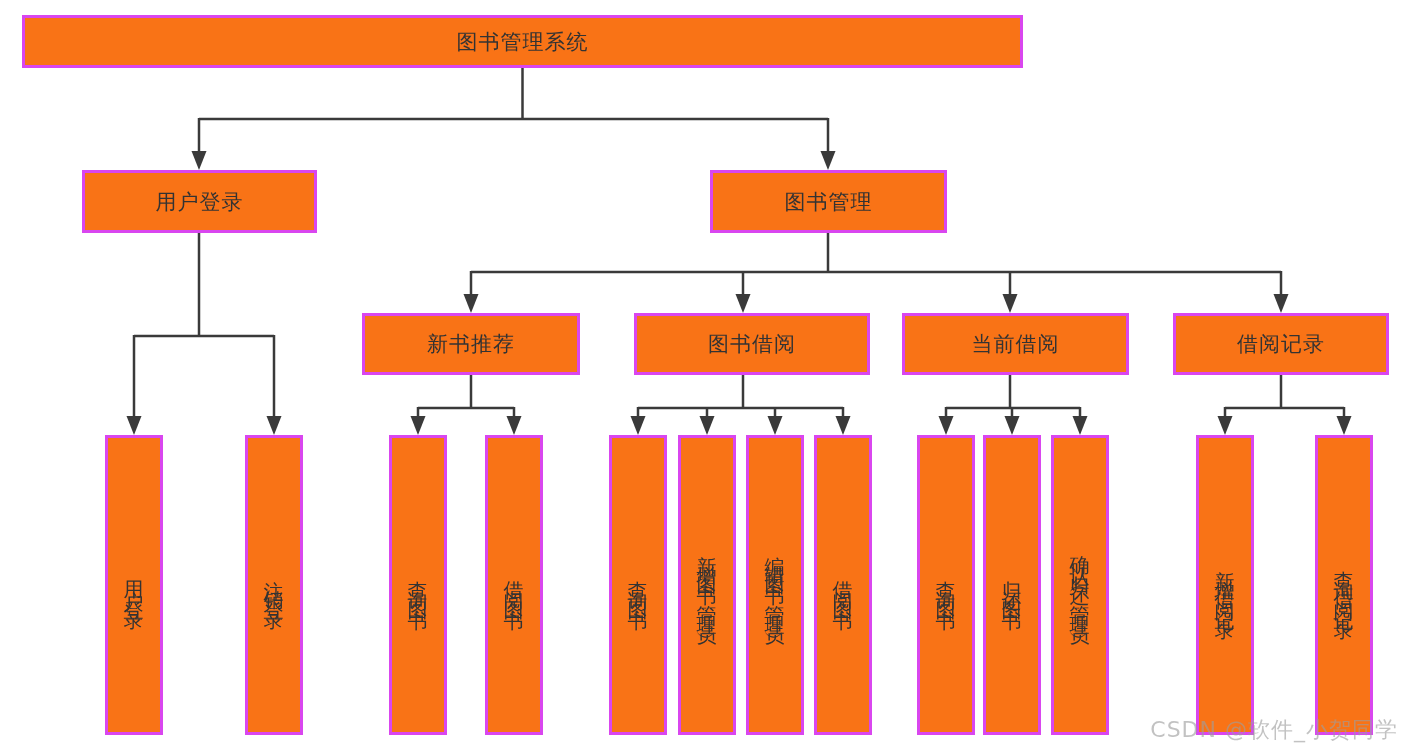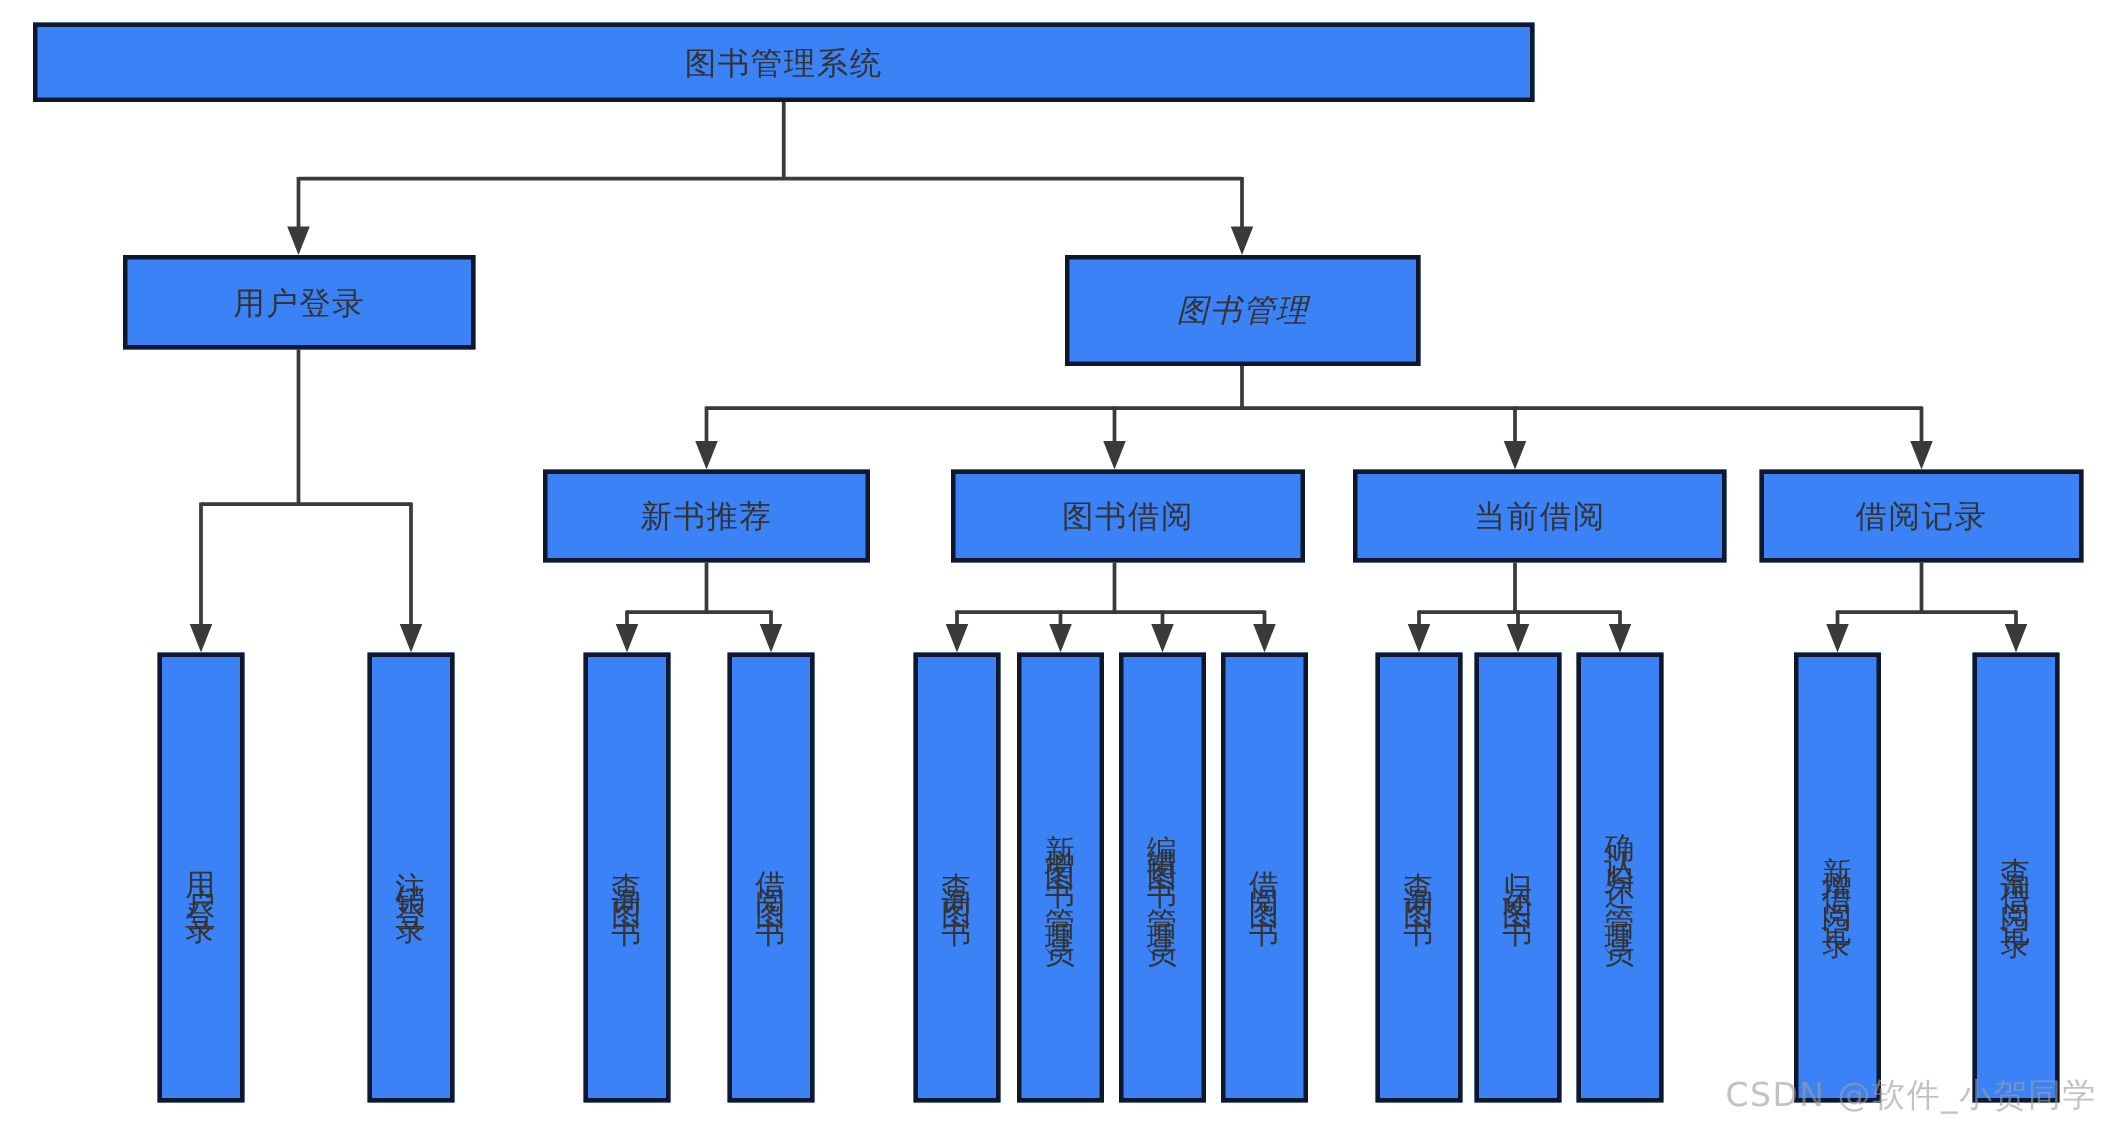--- a/index.html
+++ b/index.html
@@ -16,22 +16,22 @@
     overflow: hidden;
   }
   .wires {
     position: absolute;
     left: 0; top: 0;
     width: 1405px; height: 747px;
   }
   .node {
     position: absolute;
     box-sizing: border-box;
-    border: 3px solid #0f172a;
-    background: #3b82f6;
+    border: 3px solid #d946ef;
+    background: #f97316;
     display: flex;
     align-items: center;
     justify-content: center;
     color: #333333;
   }
   .hnode { font-size: 21px; letter-spacing: 1px; }
   .leaf  { width: 58px; height: 300px; top: 435px; }
   .leaf span {
     writing-mode: vertical-rl;
     text-orientation: mixed;
@@ -122,31 +122,31 @@
     <polygon points="1336.5,416 1351.5,416 1344,435"></polygon>
   </svg>
 
   <div class="node hnode" style="left:22px; top:15px; width:1001px; height:53px;">
     <span>图书管理系统</span>
   </div>
 
   <div class="node hnode" style="left:82px; top:170px; width:235px; height:63px;">
     <span>用户登录</span>
   </div>
-  <div class="node hnode" style="left:710px; top:170px; width:237px; height:74px;font-style:italic;">
+  <div class="node hnode" style="left:710px; top:170px; width:237px; height:63px;">
     <span>图书管理</span>
   </div>
 
   <div class="node hnode" style="left:362px; top:313px; width:218px; height:62px;text-align:right;">
     <span>新书推荐</span>
   </div>
   <div class="node hnode" style="left:634px; top:313px; width:236px; height:62px;">
     <span>图书借阅</span>
   </div>
-  <div class="node hnode" style="left:902px; top:313px; width:249px; height:62px;">
+  <div class="node hnode" style="left:902px; top:313px; width:227px; height:62px;">
     <span>当前借阅</span>
   </div>
   <div class="node hnode" style="left:1173px; top:313px; width:216px; height:62px;">
     <span>借阅记录</span>
   </div>
 
   <div class="node leaf" style="left:105px;">
     <span>用户登录</span>
   </div>
   <div class="node leaf" style="left:245px;">

